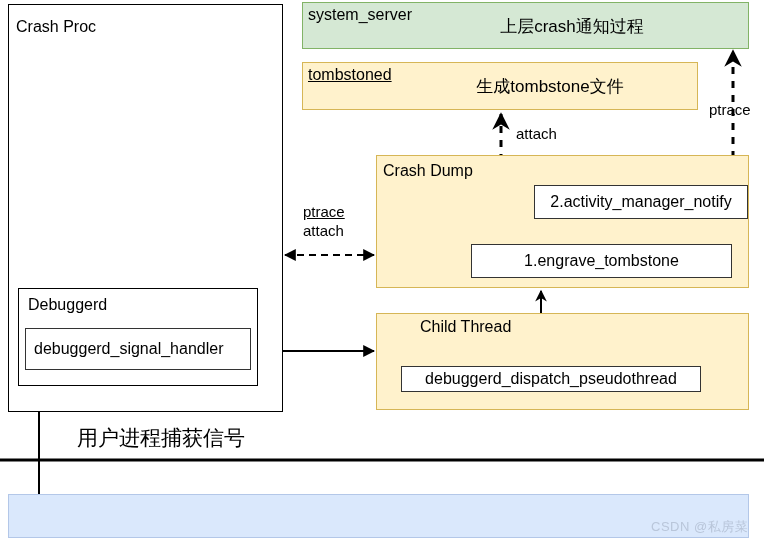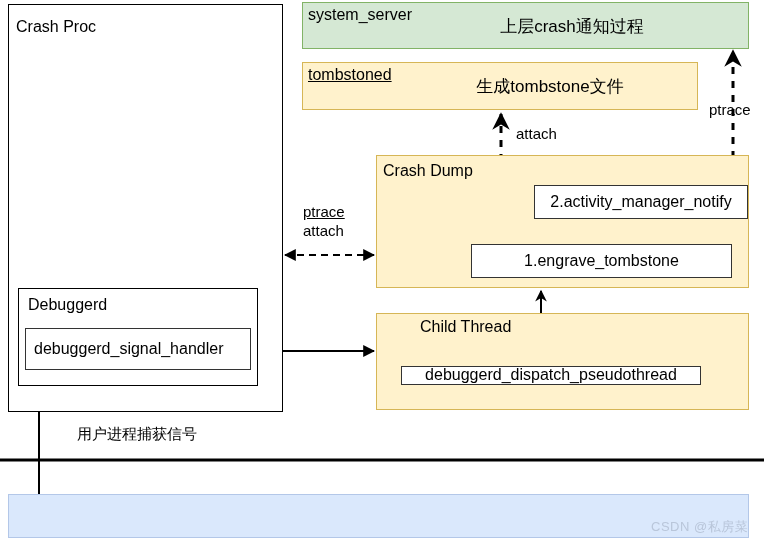--- a/index.html
+++ b/index.html
@@ -84,21 +84,21 @@
 
   
   .annot {
     position: absolute;
     font-size: 15px;
     line-height: 1.2;
     color: #000000;
     white-space: nowrap;
   }
   .annot.cjk {
-    font-size: 15px;
+    font-size: 21px;
   }
 
   
   #edges {
     position: absolute;
     left: 0;
     top: 0;
     width: 764px;
     height: 546px;
     pointer-events: none;
@@ -181,21 +181,21 @@
     <span>2.activity_manager_notify</span>
   </div>
 
   <div class="fn-box" style="left:471px; top:244px; width:261px; height:34px;">
     <span>1.engrave_tombstone</span>
   </div>
 
   <div class="box proc-yellow" style="left:376px; top:313px; width:373px; height:97px;"></div>
   <div class="corner-label" style="left:376px; top:318px;margin-left:44px;">Child Thread</div>
 
-  <div class="fn-box" style="left:401px; top:366px; width:300px; height:19px;">
+  <div class="fn-box" style="left:401px; top:366px; width:300px; height:26px;">
     <span>debuggerd_dispatch_pseudothread</span>
   </div>
 
   <div class="box proc-blue" style="left:8px; top:494px; width:741px; height:44px;"></div>
 
   <div class="annot" style="left:303px; top:203px;text-decoration:underline;">ptrace</div>
   <div class="annot" style="left:303px; top:222px;">attach</div>
 
   <div class="annot" style="left:516px; top:125px;">attach</div>
 

